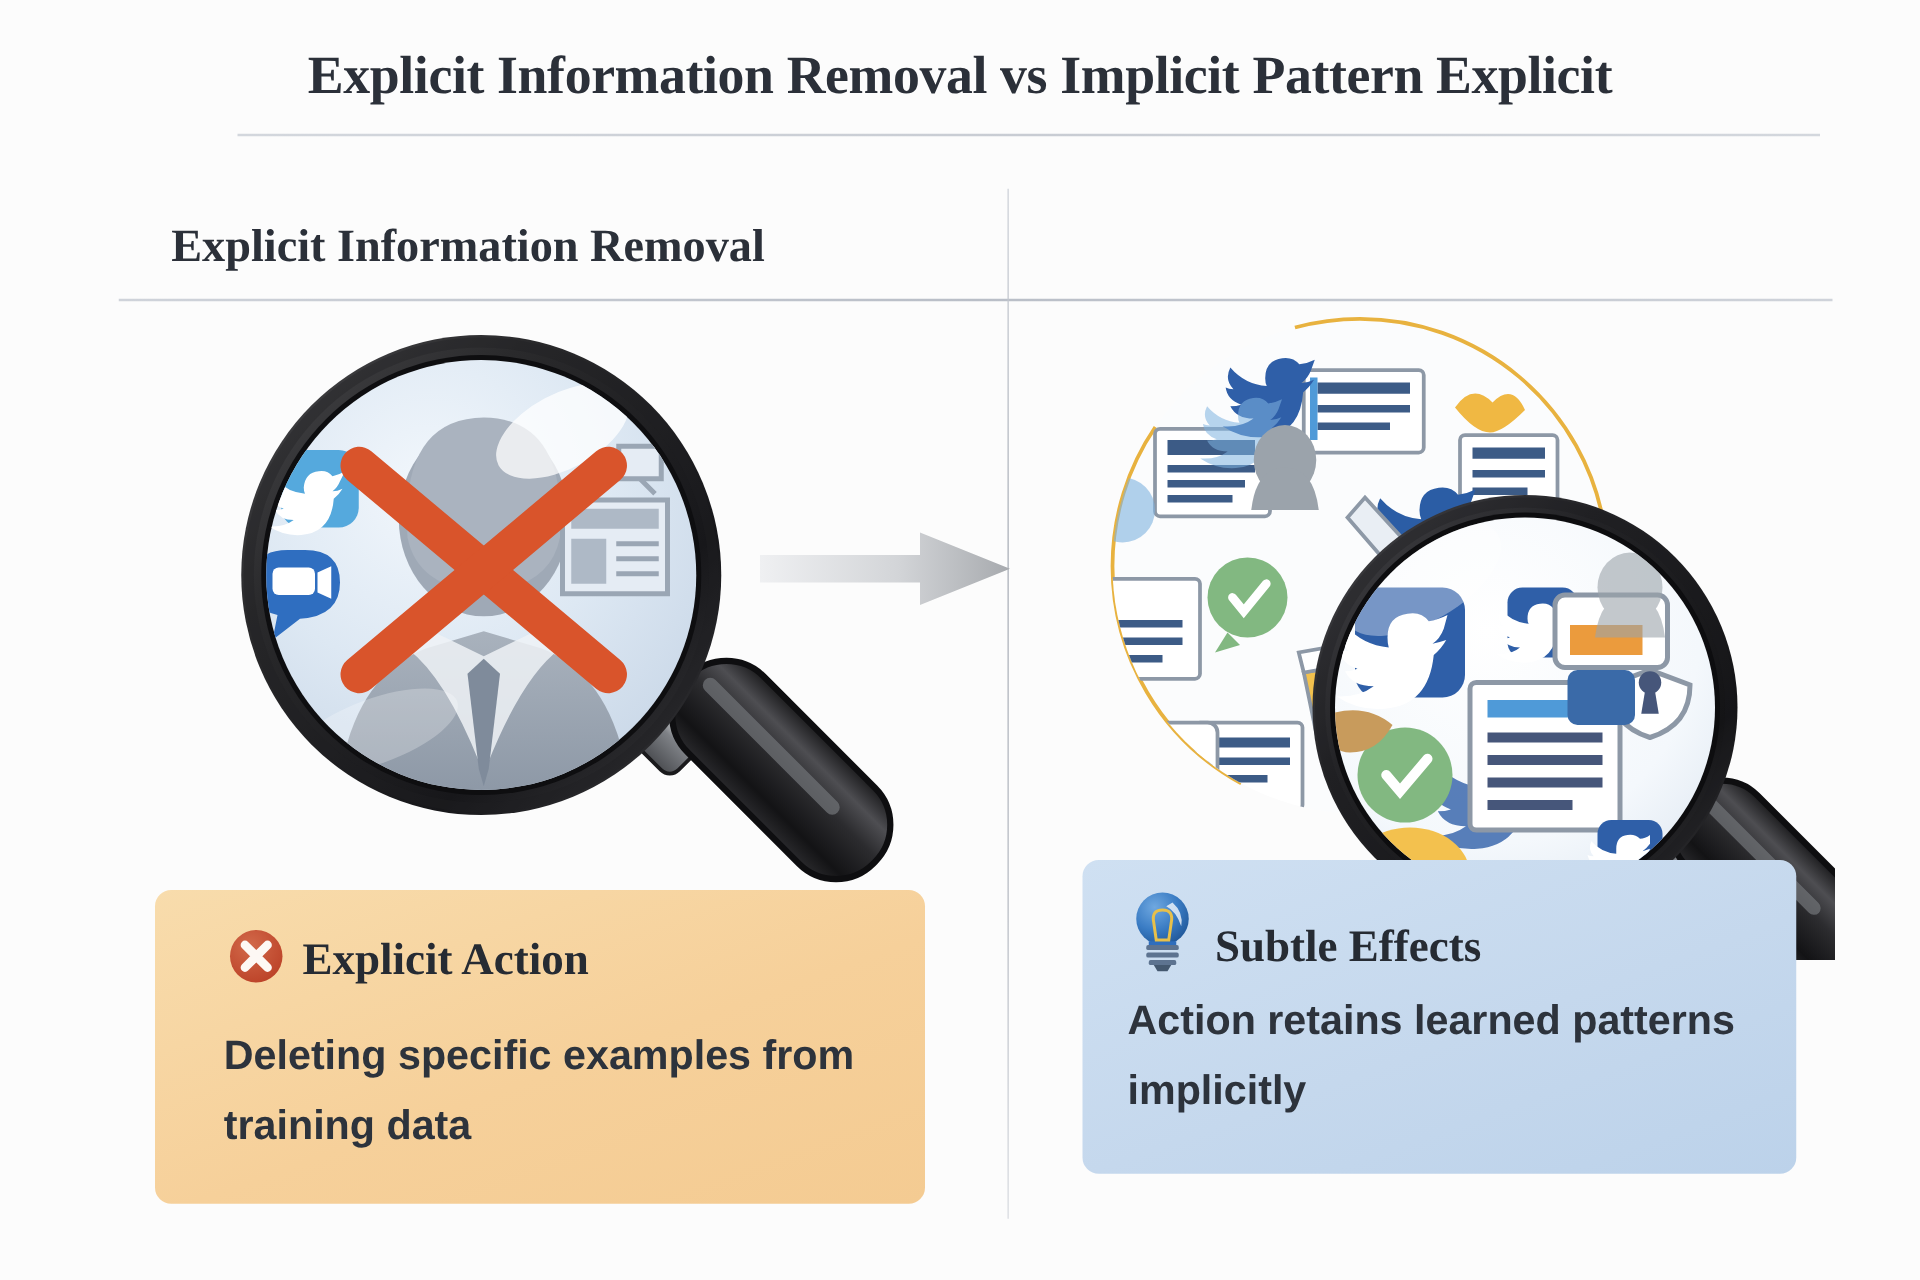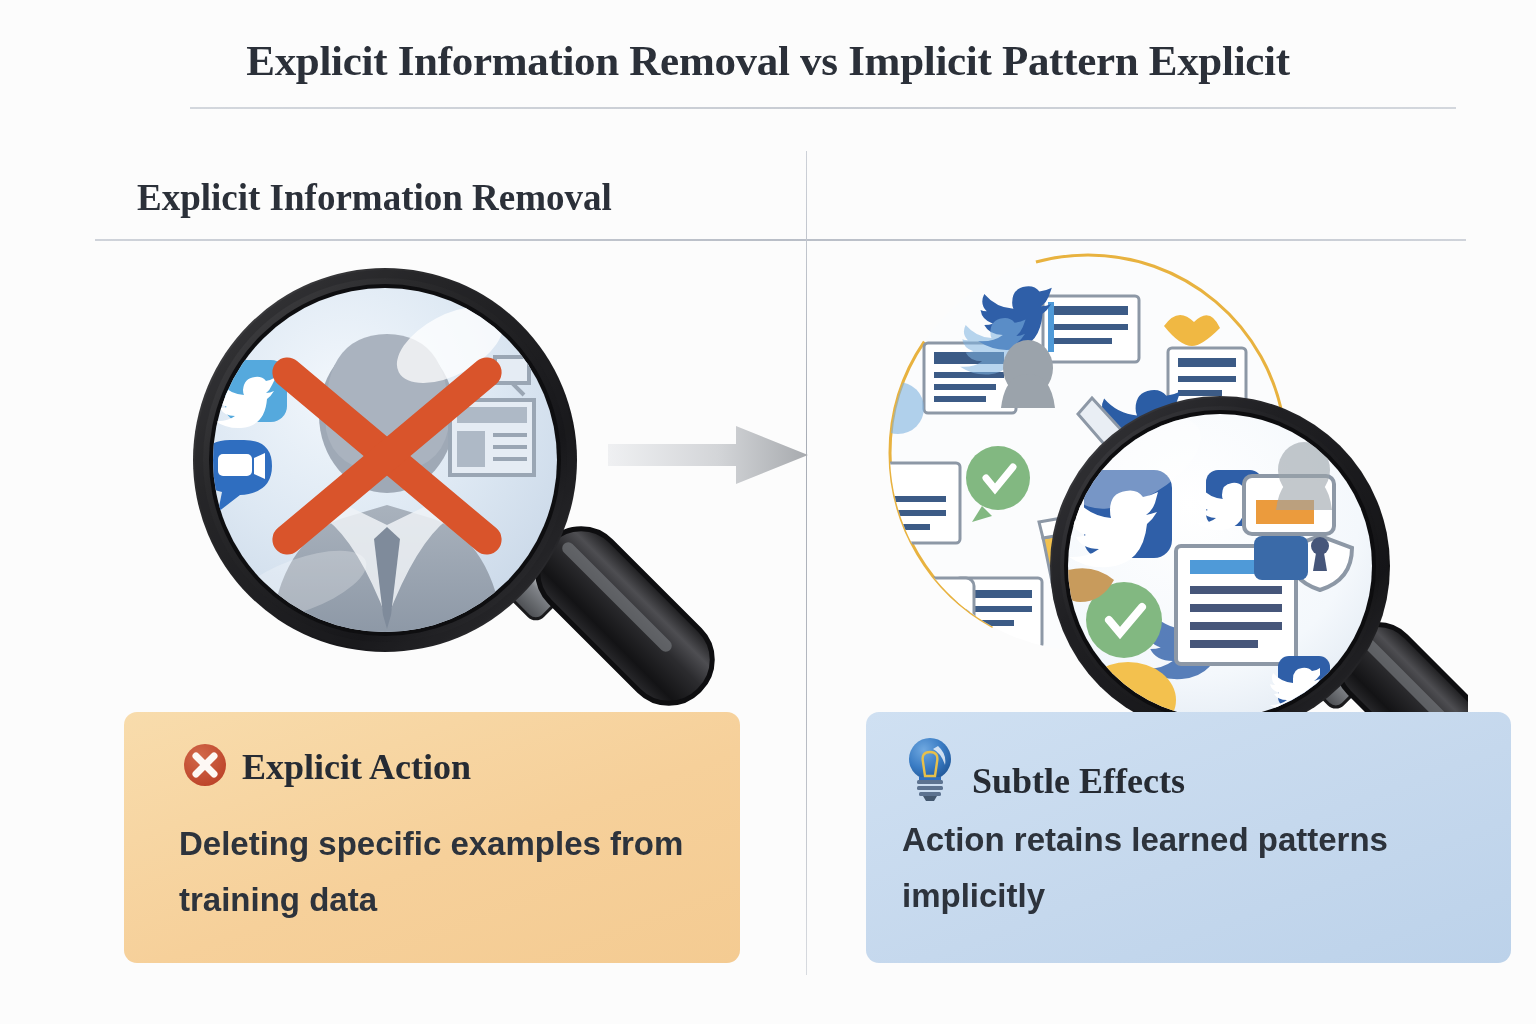--- a/index.html
+++ b/index.html
@@ -98,22 +98,22 @@
   }
   .card-left {
     left: 124px;
     top: 712px;
     width: 616px;
     height: 251px;
     background: linear-gradient(160deg, #f8dcac 0%, #f6d09a 55%, #f4cb92 100%);
   }
   .card-right {
     left: 866px;
-    top: 712px;
-    width: 645px;
+    top: 688px;
+    width: 571px;
     height: 251px;
     background: linear-gradient(160deg, #cfe0f2 0%, #c5d8ed 55%, #bcd2ea 100%);
   }
   .card-head {
     position: absolute;
     display: flex;
     align-items: flex-end;
     gap: 14px;
   }
   .card-left .card-head  { left: 58px; top: 30px; }

